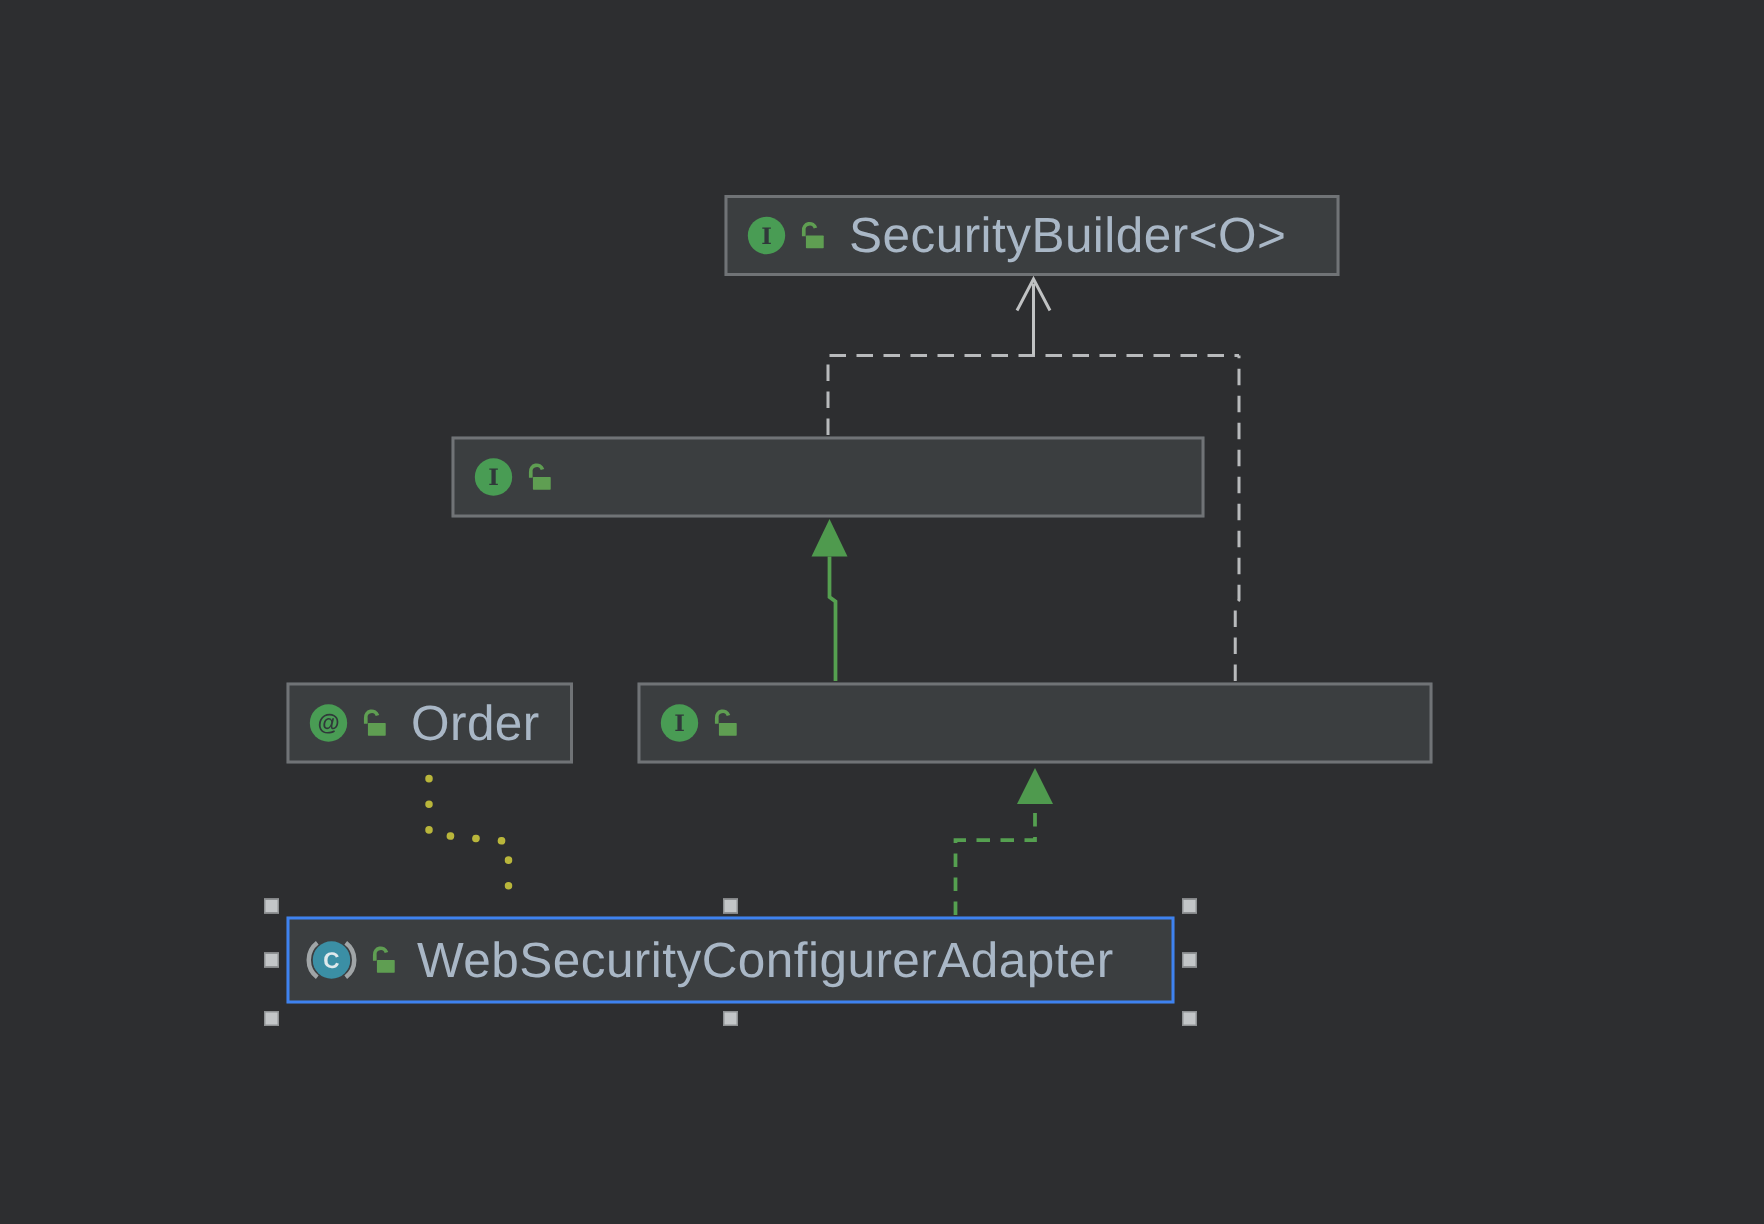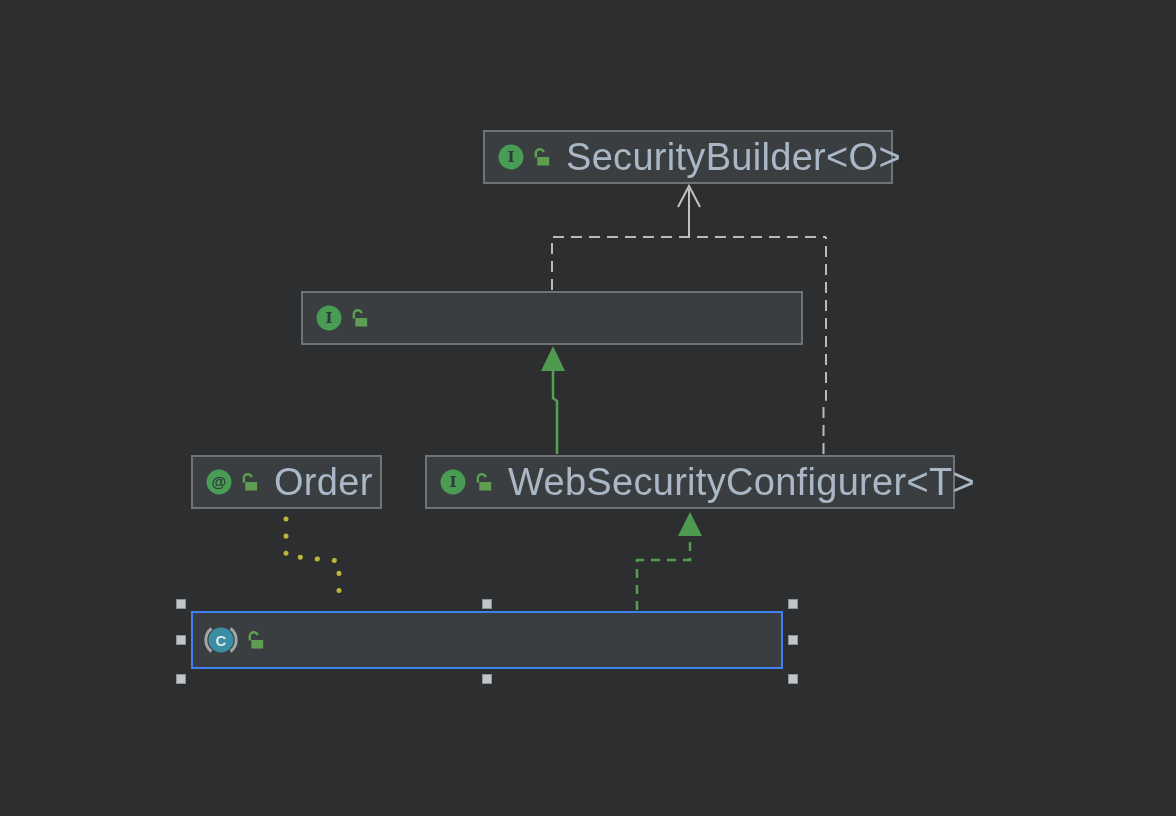--- a/index.html
+++ b/index.html
@@ -21,21 +21,21 @@
     padding-left:13px;
   }
   .node.selected{
     border:2px solid #3e82f0;
   }
   .node .type-icon{flex:0 0 auto;}
   .node .lock-icon{flex:0 0 auto;margin-left:9px;}
   .node .label{
     margin-left:14px;
     margin-right:18px;
-    font-size:38px;
+    font-size:33px;
     color:#a9b7c6;
     white-space:nowrap;
     letter-spacing:.3px;
   }
   .handle{
     position:absolute;
     width:10px;height:10px;
     background:#c3c6c8;
     box-sizing:border-box;
     border:1px solid #8f9294;
@@ -99,34 +99,34 @@
 
   <div class="node" style="left:425px;top:455px;width:530px;height:54px;">
     <svg class="type-icon" width="26" height="26" viewBox="0 0 24 24">
       <circle cx="12" cy="12" r="11.5" fill="#499C54"></circle>
       <text x="12" y="17" text-anchor="middle" font-family="DejaVu Serif, serif" font-weight="bold" font-size="14" fill="#30383a">I</text>
     </svg>
     <svg class="lock-icon" width="19" height="20" viewBox="0 0 20 21">
       <path d="M3 11 L3 7 A4.2 4.2 0 0 1 11.2 5.3" fill="none" stroke="#5f9e52" stroke-width="2.6"></path>
       <rect x="4.5" y="10.5" width="12.5" height="9" rx="0.5" fill="#5f9e52"></rect>
     </svg>
-    <span class="label">WebSecurityConfigurer&lt;T&gt;</span>
   </div>
 
   <div class="node selected" style="left:191px;top:611px;width:592px;height:58px;padding-left:9px;">
     <svg class="type-icon" width="38" height="30" viewBox="0 0 38 30">
       <path d="M9.5 3.5 A14.5 14.5 0 0 0 9.5 26.5" fill="none" stroke="#a0a5a7" stroke-width="3"></path>
       <path d="M28.5 3.5 A14.5 14.5 0 0 1 28.5 26.5" fill="none" stroke="#a0a5a7" stroke-width="3"></path>
       <circle cx="19" cy="15" r="12.5" fill="#3b8fa5"></circle>
       <text x="19" y="20.5" text-anchor="middle" font-family="Liberation Sans, sans-serif" font-weight="bold" font-size="15" fill="#dfe9ec">C</text>
     </svg>
     <svg class="lock-icon" width="19" height="20" viewBox="0 0 20 21" style="margin-left:7px;">
       <path d="M3 11 L3 7 A4.2 4.2 0 0 1 11.2 5.3" fill="none" stroke="#5f9e52" stroke-width="2.6"></path>
       <rect x="4.5" y="10.5" width="12.5" height="9" rx="0.5" fill="#5f9e52"></rect>
     </svg>
+    <span class="label" style="margin-left:12px;">WebSecurityConfigurerAdapter</span>
   </div>
 
   <div class="handle" style="left:176px;top:599px;"></div>
   <div class="handle" style="left:482px;top:599px;"></div>
   <div class="handle" style="left:788px;top:599px;"></div>
   <div class="handle" style="left:176px;top:635px;"></div>
   <div class="handle" style="left:788px;top:635px;"></div>
   <div class="handle" style="left:176px;top:674px;"></div>
   <div class="handle" style="left:482px;top:674px;"></div>
   <div class="handle" style="left:788px;top:674px;"></div>

